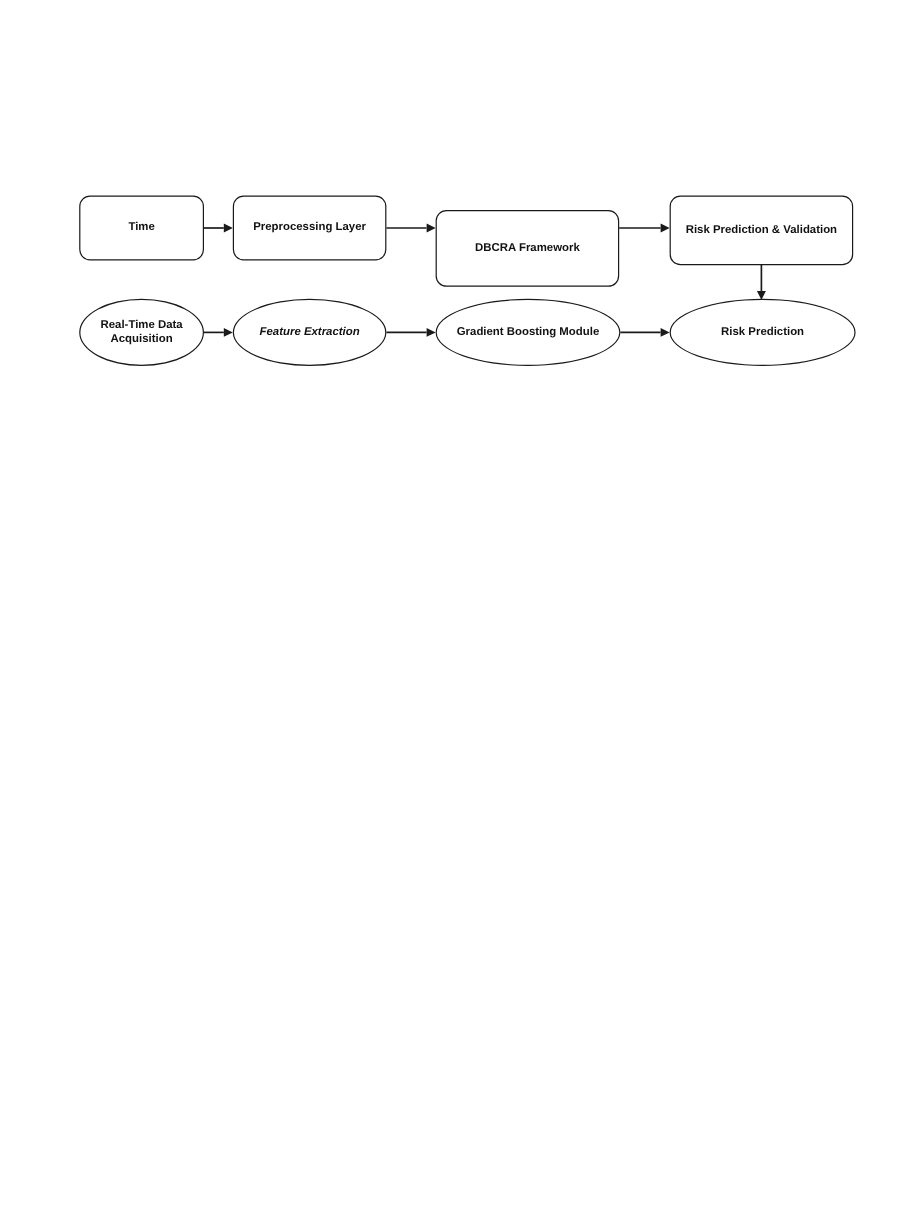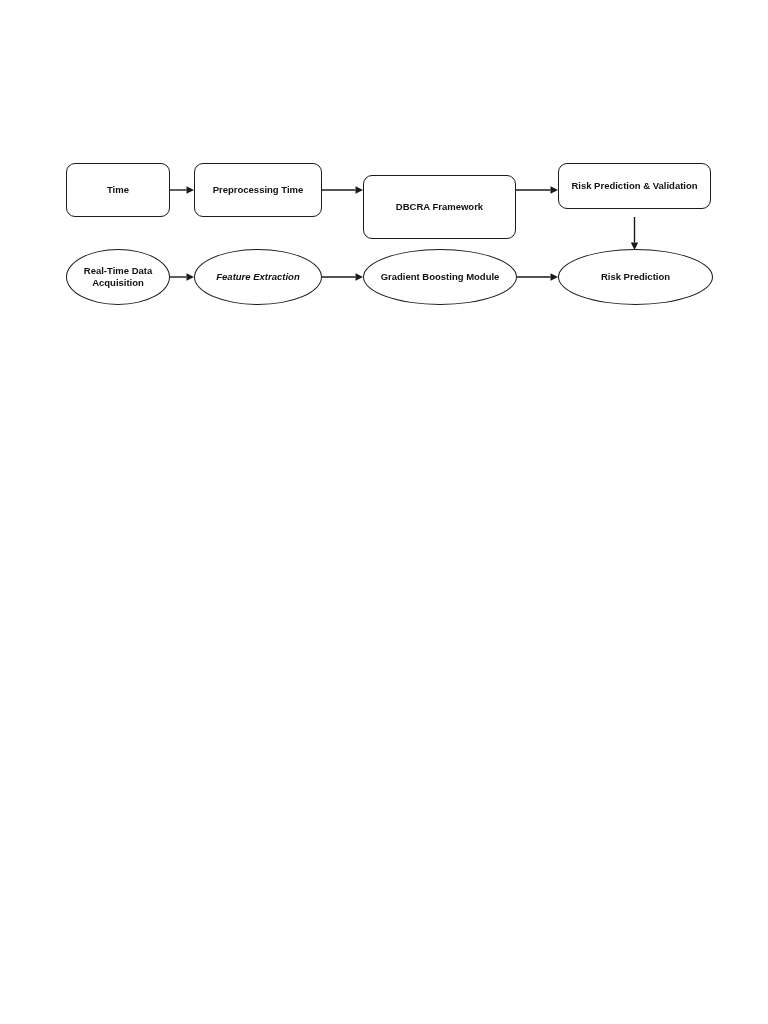--- a/index.html
+++ b/index.html
@@ -48,21 +48,21 @@
   .node .label {
     white-space: nowrap;
   }
   .node.wrap .label {
     white-space: normal;
   }
   
   .n-time        { left: 66px;  top: 163px; width: 104px; height: 54px; }
   .n-prep        { left: 194px; top: 163px; width: 128px; height: 54px; }
   .n-dbcra       { left: 363px; top: 175px; width: 153px; height: 64px; }
-  .n-riskpred    { left: 558px; top: 163px; width: 153px; height: 46px; }
+  .n-riskpred    { left: 558px; top: 163px; width: 153px; height: 58px; }
   
   .n-rtda        { left: 66px;  top: 249px; width: 104px; height: 56px; }
   .n-feat        { left: 194px; top: 249px; width: 128px; height: 56px; font-style: italic; }
   .n-gbm         { left: 363px; top: 249px; width: 154px; height: 56px; }
   .n-riskcat     { left: 558px; top: 249px; width: 155px; height: 56px; }
   .edges-svg {
     position: absolute;
     left: 0;
     top: 0;
     width: 768px;
@@ -109,21 +109,21 @@
       <g>
         <line x1="634.5" y1="217" x2="634.5" y2="242.5"></line>
         <polygon points="634.5,250 630.8,242.5 638.2,242.5"></polygon>
       </g>
     </svg>
 
     <div class="node rect n-time">
       <span class="label">Time</span>
     </div>
     <div class="node rect n-prep">
-      <span class="label">Preprocessing Time</span>
+      <span class="label">Preprocessing Layer</span>
     </div>
     <div class="node rect n-dbcra">
       <span class="label">DBCRA Framework</span>
     </div>
     <div class="node rect n-riskpred">
       <span class="label">Risk Prediction &amp; Validation</span>
     </div>
 
     <div class="node ellipse wrap n-rtda">
       <span class="label">Real-Time Data Acquisition</span>

